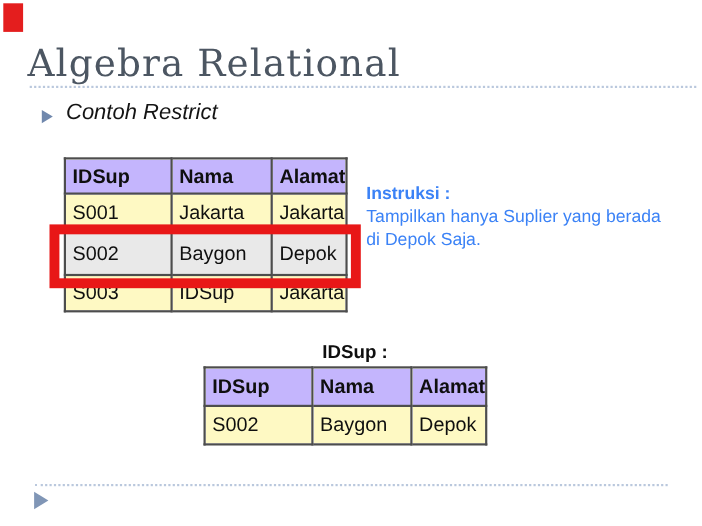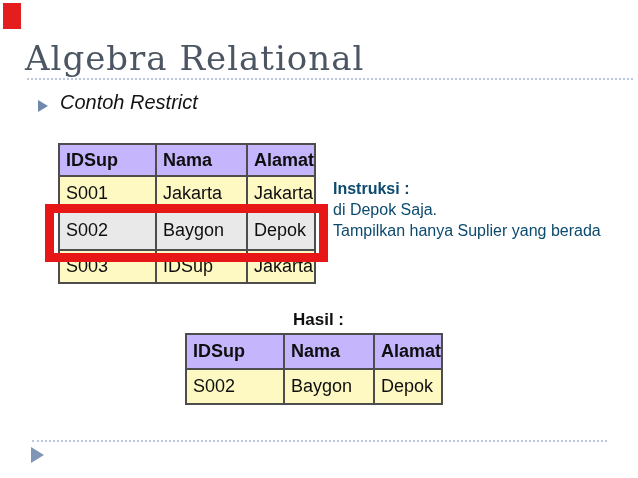--- a/index.html
+++ b/index.html
@@ -44,21 +44,21 @@
   .res .hdr { height:35px; }
   .res .r1  { height:35px; }
 
   
   .highlight-box {
     position:absolute; left:45px; top:204px; width:283px; height:58px;
     border:9px solid #e81717; box-sizing:border-box; z-index:5; background:transparent;
   }
 
   
-  .instruction { position:absolute; left:333px; top:178px; width:292px; font-size:16px; line-height:21px; color:#0c4a6e; }
+  .instruction { position:absolute; left:333px; top:166px; width:292px; font-size:16px; line-height:21px; color:#3b82f6; }
   .instruction .heading { font-weight:bold; }
 
   
   .hasil { position:absolute; left:293px; top:310px; font-size:17px; font-weight:bold; color:#0f0f0f; }
 
   
   .footer-divider { position:absolute; left:32px; top:440px; width:575px; height:0; border-top:2px dotted #bac8dd; }
   .tri-footer { left:31px; top:447px; border-left:13px solid #8096b6; border-top:8px solid transparent; border-bottom:8px solid transparent; }
 </style>
 </head>
@@ -101,25 +101,25 @@
       <td>IDSup</td>
       <td>Jakarta</td>
     </tr>
   </tbody>
     </table>
 
   <div class="highlight-box"></div>
 
   <div class="instruction">
     <div class="heading">Instruksi :</div>
+    <div>Tampilkan hanya Suplier yang berada</div>
     <div>di Depok Saja.</div>
-    <div>Tampilkan hanya Suplier yang berada</div>
   </div>
 
-  <div class="hasil">Hasil :</div>
+  <div class="hasil">IDSup :</div>
 
   <table class="tbl res">
     <colgroup>
         <col style="width:98px">
         <col style="width:90px">
         <col style="width:68px">
       </colgroup>
     <tbody>
         <tr class="hdr">
       <th>IDSup</th>

